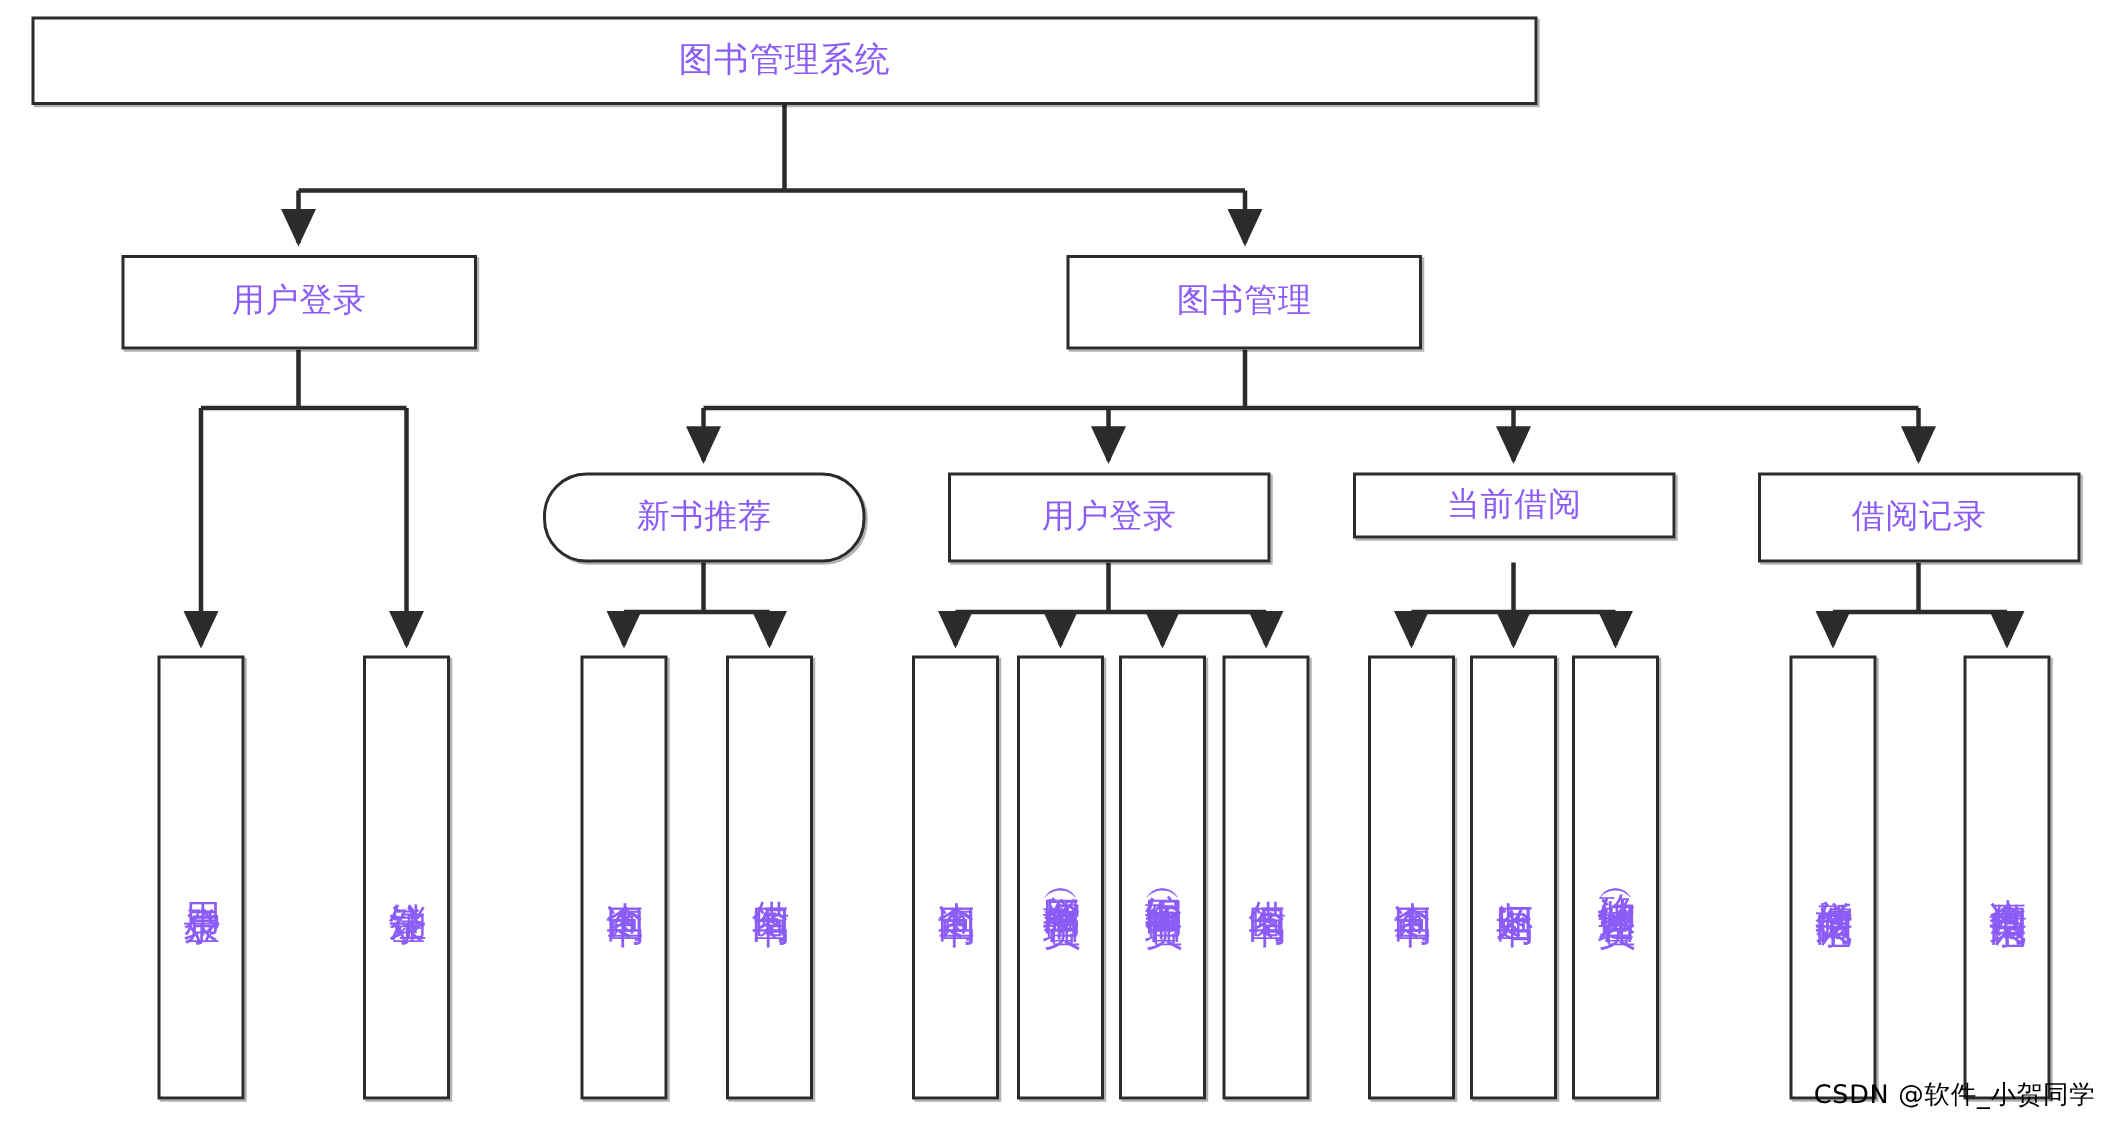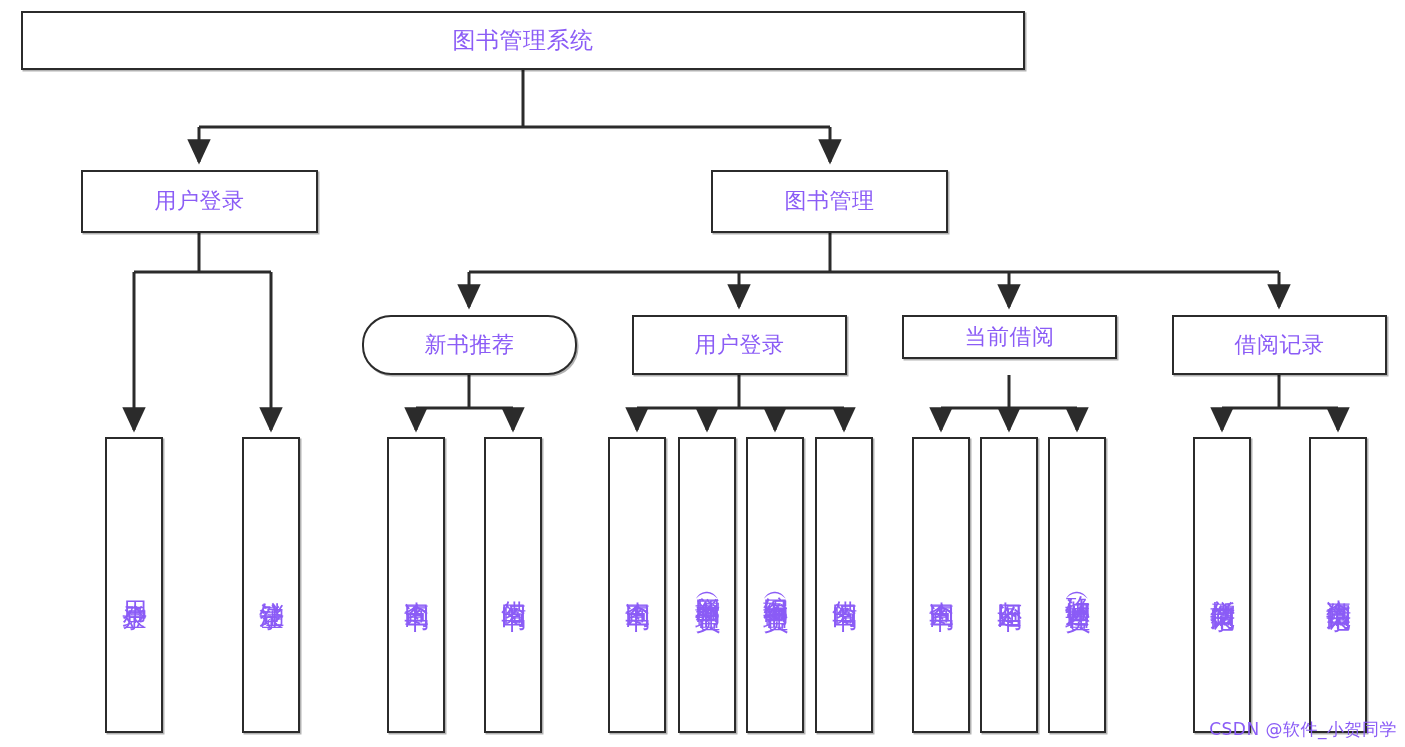--- a/index.html
+++ b/index.html
@@ -54,21 +54,21 @@
     font-size: 25px;
     line-height: 1.06;
     letter-spacing: 2px;
     white-space: nowrap;
   }
   #watermark {
     position: absolute;
     right: 8px;
     bottom: 6px;
     font-size: 17px;
-    color: #8b5cf6;
+    color: #000000;
     letter-spacing: 0.5px;
     white-space: nowrap;
     user-select: none;
   }
 </style>
 </head>
 <body>
 
 <div id="canvas">
 

